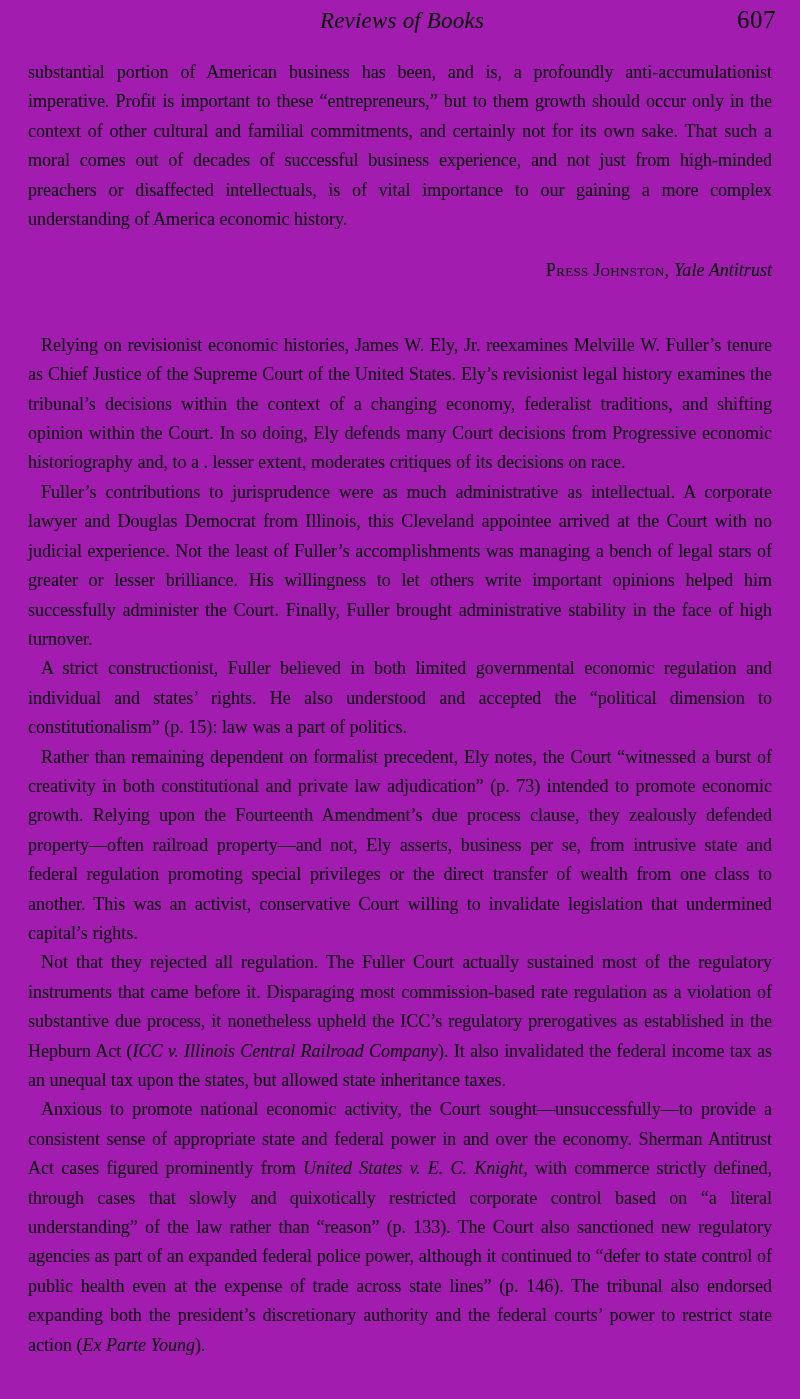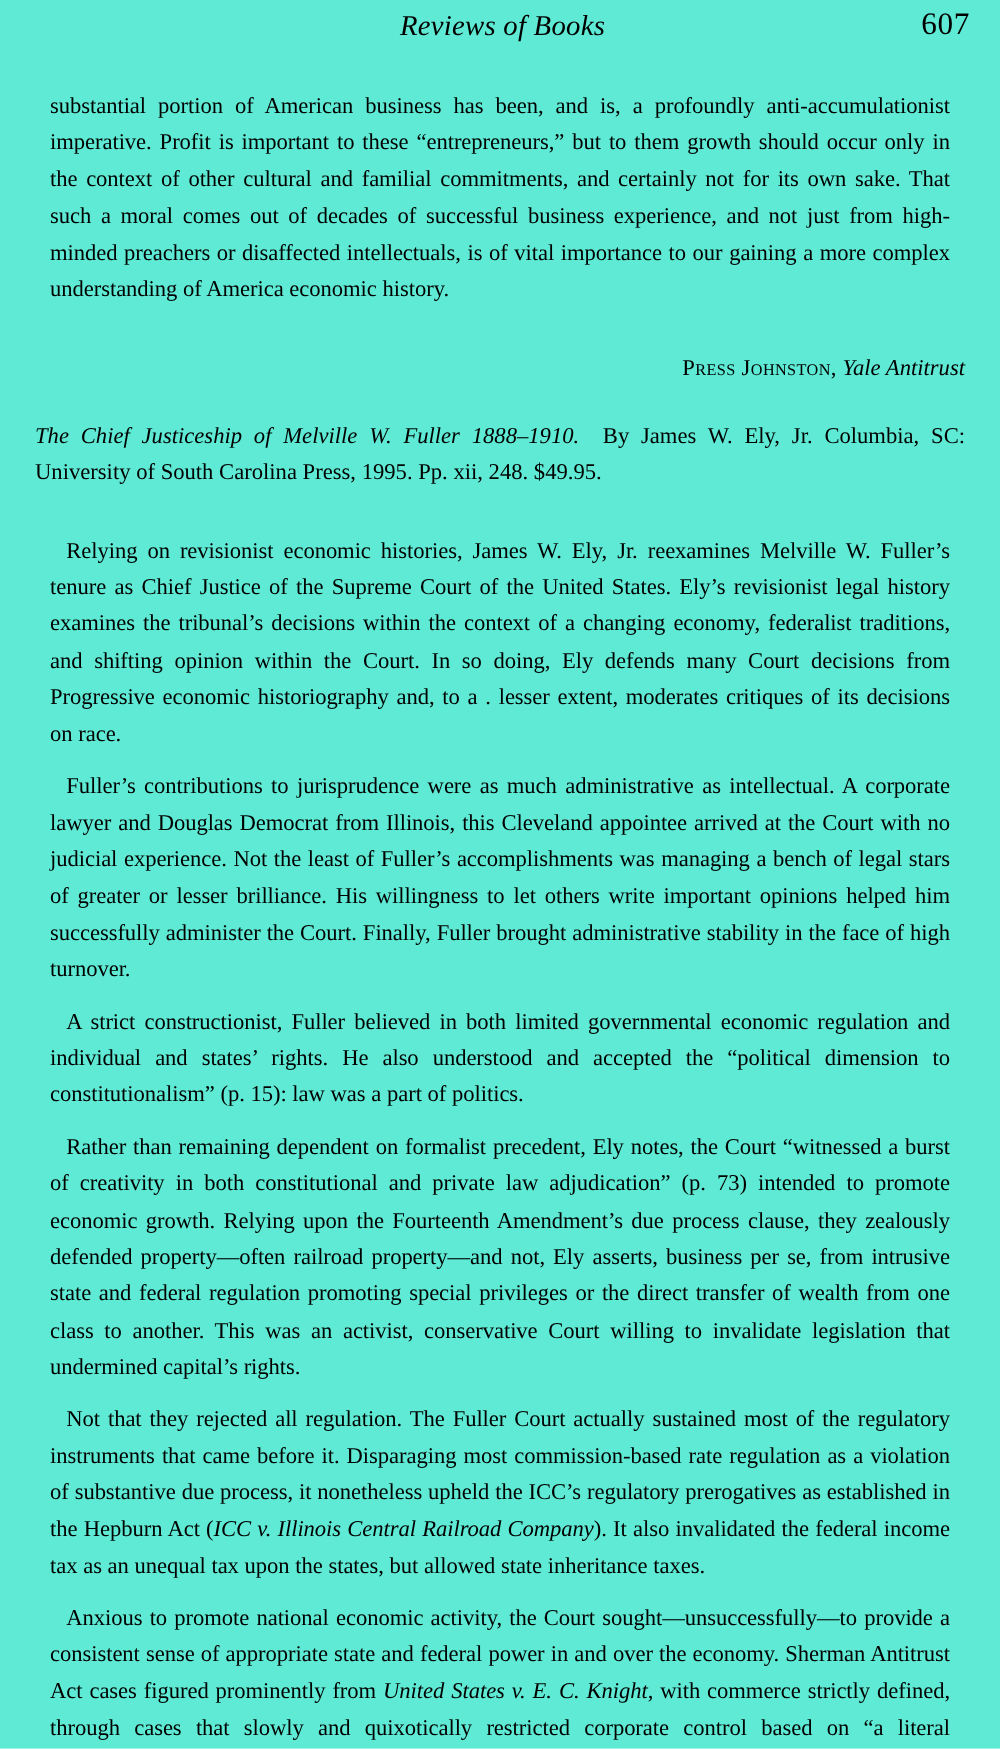--- a/index.html
+++ b/index.html
@@ -4,21 +4,21 @@
 <style>
   html, body {
     margin: 0;
     padding: 0;
     background: #ffffff;
   }
   .page {
     position: relative;
     width: 800px;
     height: 1399px;
-    background: #5eead4;
+    background: #a21caf;
     overflow: hidden;
     font-family: "Liberation Serif", "DejaVu Serif", serif;
     color: #000000;
   }
 
   
   .running-head {
     position: absolute;
     top: 8px;
     left: 28px;
@@ -45,21 +45,21 @@
 
   
   .column {
     position: absolute;
     left: 28px;
     top: 58px;
     width: 744px;
   }
 
   p.para {
-    margin: 12px;
+    margin: 0;
     text-align: justify;
     text-justify: inter-word;
     font-size: 18.1px;
     line-height: 29.4px;
     letter-spacing: -0.05px;
     text-indent: 0;
     word-spacing: 0.1px;
   }
   p.para.indent {
     text-indent: 13px;
@@ -121,23 +121,20 @@
     <p class="para">substantial portion of American business has been, and is, a profoundly anti-accumulationist imperative. Profit is important to these “entrepreneurs,” but to them growth should occur only in the context of other cultural and familial commitments, and certainly not for its own sake. That such a moral comes out of decades of successful business experience, and not just from high-minded preachers or disaffected intellectuals, is of vital importance to our gaining a more complex understanding of America economic history.</p>
 
     <div class="gap-attrib"></div>
 
     <p class="attribution">
       <span class="reviewer">Press Johnston,</span><span>&nbsp;</span><span class="affiliation">Yale Antitrust</span>
     </p>
 
     <div class="gap-citation"></div>
 
-    <p class="citation">
-      <span class="title">The Chief Justiceship of Melville W. Fuller 1888–1910.</span><span>&nbsp; </span><span>By James W. Ely, Jr. Columbia, SC: University of South Carolina Press, 1995. Pp. xii, 248. $49.95.</span>
-    </p>
 
     <div class="gap-after-citation"></div>
 
     <div id="review-body">
         <p class="para indent"><span>Relying on revisionist economic histories, James W. Ely, Jr. reexamines Melville W. Fuller’s tenure as Chief Justice of the Supreme Court of the United States. Ely’s revisionist legal history examines the tribunal’s decisions within the context of a changing economy, federalist traditions, and shifting opinion within the Court. In so doing, Ely defends many Court decisions from Progressive economic historiography and, to a . lesser extent, moderates critiques of its decisions on race.</span></p>
         <p class="para indent"><span>Fuller’s contributions to jurisprudence were as much administrative as intellectual. A corporate lawyer and Douglas Democrat from Illinois, this Cleveland appointee arrived at the Court with no judicial experience. Not the least of Fuller’s accomplishments was managing a bench of legal stars of greater or lesser brilliance. His willingness to let others write important opinions helped him successfully administer the Court. Finally, Fuller brought administrative stability in the face of high turnover.</span></p>
         <p class="para indent"><span>A strict constructionist, Fuller believed in both limited governmental economic regulation and individual and states’ rights. He also understood and accepted the “political dimension to constitutionalism” (p. 15): law was a part of politics.</span></p>
         <p class="para indent"><span>Rather than remaining dependent on formalist precedent, Ely notes, the Court “witnessed a burst of creativity in both constitutional and private law adjudication” (p. 73) intended to promote economic growth. Relying upon the Fourteenth Amendment’s due process clause, they zealously defended property—often railroad property—and not, Ely asserts, business per se, from intrusive state and federal regulation promoting special privileges or the direct transfer of wealth from one class to another. This was an activist, conservative Court willing to invalidate legislation that undermined capital’s rights.</span></p>
         <p class="para indent"><span>Not that they rejected all regulation. The Fuller Court actually sustained most of the regulatory instruments that came before it. Disparaging most commission-based rate regulation as a violation of substantive due process, it nonetheless upheld the ICC’s regulatory prerogatives as established in the Hepburn Act (</span><i class="case">ICC v. Illinois Central Railroad Company</i><span>). It also invalidated the federal income tax as an unequal tax upon the states, but allowed state inheritance taxes.</span></p>
         <p class="para indent"><span>Anxious to promote national economic activity, the Court sought—unsuccessfully—to provide a consistent sense of appropriate state and federal power in and over the economy. Sherman Antitrust Act cases figured prominently from </span><i class="case">United States v. E. C. Knight</i><span>, with commerce strictly defined, through cases that slowly and quixotically restricted corporate control based on “a literal understanding” of the law rather than “reason” (p. 133). The Court also sanctioned new regulatory agencies as part of an expanded federal police power, although it continued to “defer to state control of public health even at the expense of trade across state lines” (p. 146). The tribunal also endorsed expanding both the president’s discretionary authority and the federal courts’ power to restrict state action (</span><i class="case">Ex Parte Young</i><span>).</span></p>

